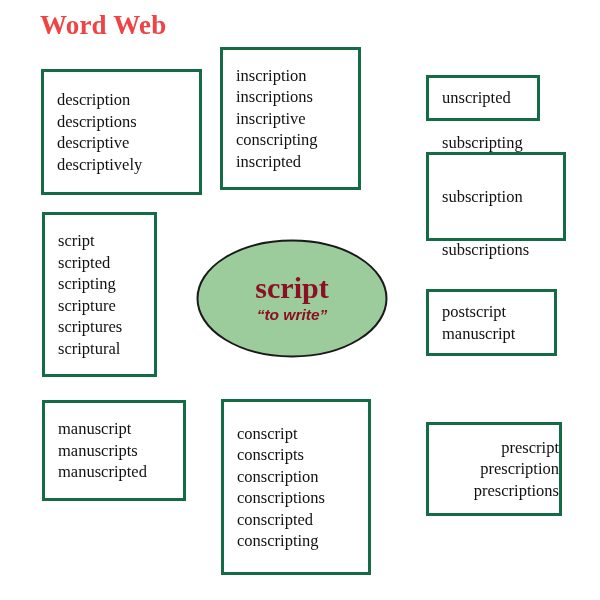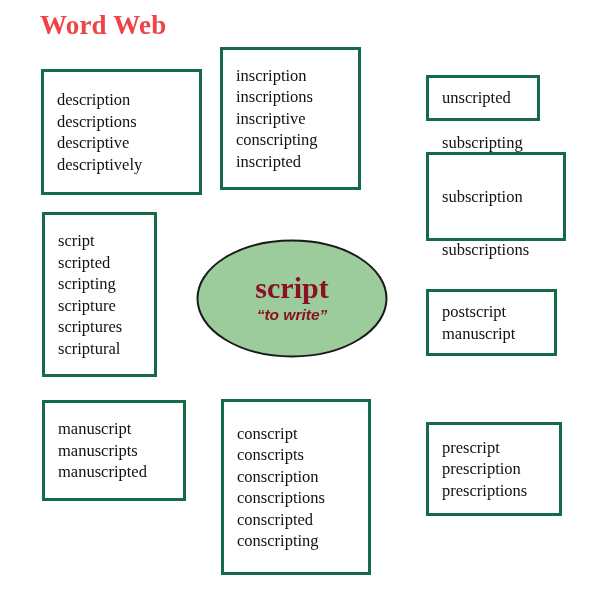--- a/index.html
+++ b/index.html
@@ -57,21 +57,21 @@
 
   
   #box-description   { left: 41px;  top: 69px;  width: 161px; height: 126px; }
   #box-inscription   { left: 220px; top: 47px;  width: 141px; height: 143px; }
   #box-unscripted    { left: 426px; top: 75px;  width: 114px; height: 46px;  }
   #box-subscription  { left: 426px; top: 152px; width: 140px; height: 89px; gap: 32px;  }
   #box-script        { left: 42px;  top: 212px; width: 115px; height: 165px; }
   #box-postscript    { left: 426px; top: 289px; width: 131px; height: 67px;  }
   #box-manuscript    { left: 42px;  top: 400px; width: 144px; height: 101px; }
   #box-conscript     { left: 221px; top: 399px; width: 150px; height: 176px; }
-  #box-prescript     { left: 426px; top: 422px; width: 136px; height: 94px;  }
+  #box-prescript     { left: 426px; top: 422px; width: 136px; height: 94px; text-align: right;  }
 
   
   #center-node {
     position: absolute;
     left: 196px;
     top: 239px;
     width: 192px;
     height: 119px;
   }
   #center-node svg {

